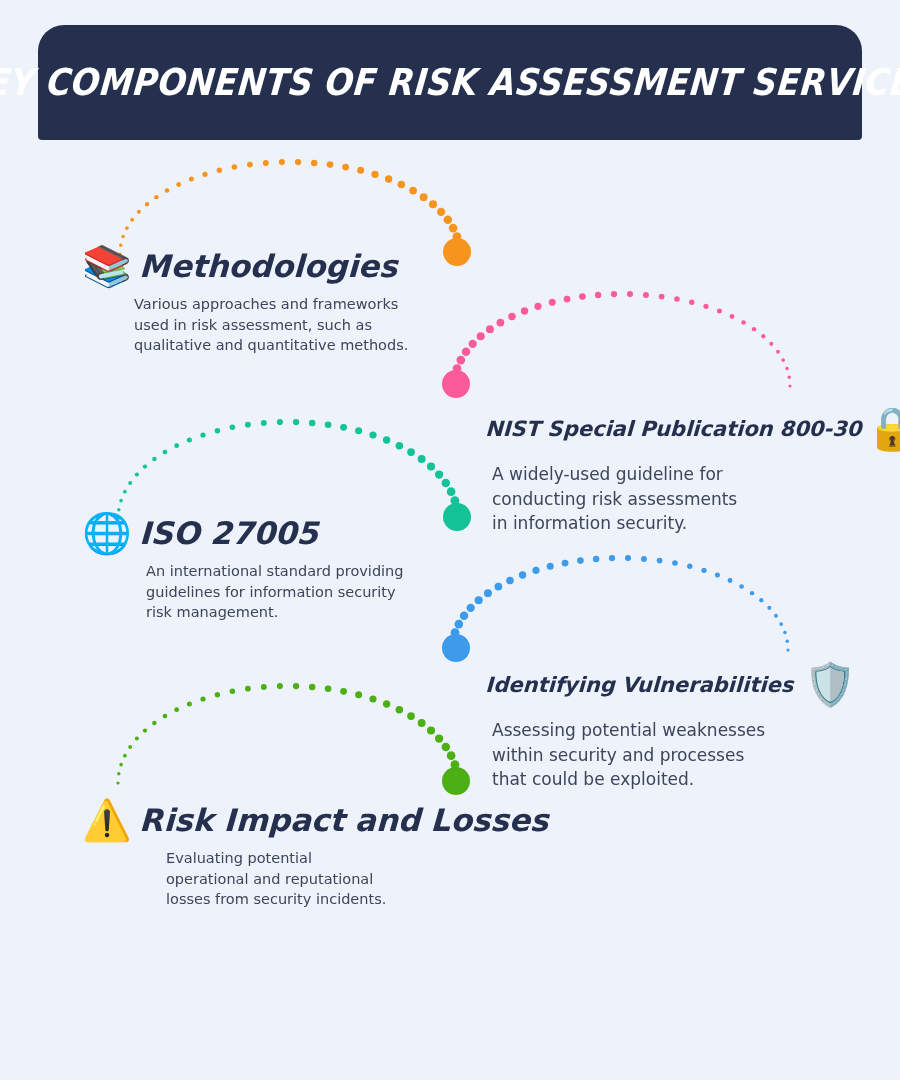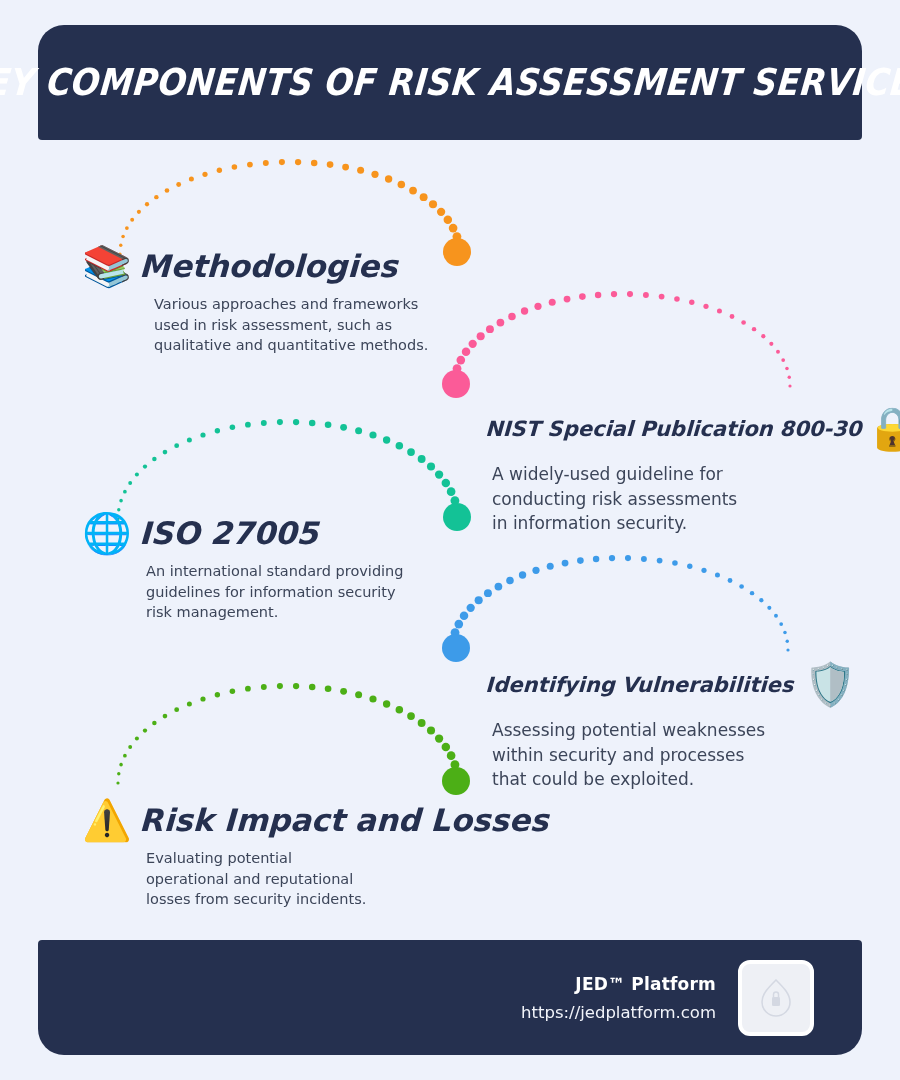--- a/index.html
+++ b/index.html
@@ -86,33 +86,33 @@
   .block.left .block-title { font-size: 31px; }
   .block.left .block-body  { font-size: 14.5px; }
 
   
   .block.right .block-title { font-size: 21px; }
   .block.right .block-body  { font-size: 17px; line-height: 1.45; }
   .block.right .block-icon  { font-size: 42px; }
 
   
   #blk-methodologies { left: 82px;  top: 246px; }
-  #blk-methodologies .block-body { margin: 8px 0 0 72px; }
+  #blk-methodologies .block-body { margin: 8px 0 0 52px; }
 
   #blk-nist { left: 487px; top: 408px; }
   #blk-nist .block-body { margin: 12px 0 0 5px; }
 
   #blk-iso { left: 82px;  top: 513px; }
   #blk-iso .block-body { margin: 8px 0 0 64px; }
 
   #blk-vuln { left: 487px; top: 664px; }
   #blk-vuln .block-body { margin: 12px 0 0 5px; }
 
   #blk-risk { left: 82px;  top: 800px; }
-  #blk-risk .block-body { margin: 8px 0 0 64px; }
+  #blk-risk .block-body { margin: 8px 0 0 84px; }
 
   
   .footer-bar {
     position: absolute;
     left: 38px;
     top: 940px;
     width: 824px;
     height: 115px;
     background: #25304f;
     border-radius: 4px 4px 26px 26px;
@@ -381,27 +381,14 @@
   <div class="block left" id="blk-risk">
     <div class="block-head">
       <span class="block-icon">⚠️</span>
       <span class="block-title">Risk Impact and Losses</span>
     </div>
     <div class="block-body">Evaluating potential
 operational and reputational
 losses from security incidents.</div>
   </div>
 
-  <div class="footer-bar">
-    <div class="footer-text">
-      <div class="footer-brand">JED™ Platform</div>
-      <div class="footer-url">https://jedplatform.com</div>
-    </div>
-    <div class="footer-logo">
-      <svg width="34" height="40" viewBox="0 0 34 40">
-        <path d="M17 2 C9 10 3 16 3 24 C3 32 9.5 38 17 38 C24.5 38 31 32 31 24 C31 16 25 10 17 2 Z" fill="none" stroke="#9aa3b8" stroke-width="1.6"></path>
-        <rect x="13" y="19" width="8" height="9" rx="1.2" fill="#9aa3b8"></rect>
-        <path d="M14.5 19 L14.5 16.5 A2.5 2.5 0 0 1 19.5 16.5 L19.5 19" fill="none" stroke="#9aa3b8" stroke-width="1.5"></path>
-      </svg>
-    </div>
-  </div>
 
 </div>
 
 </body></html>

